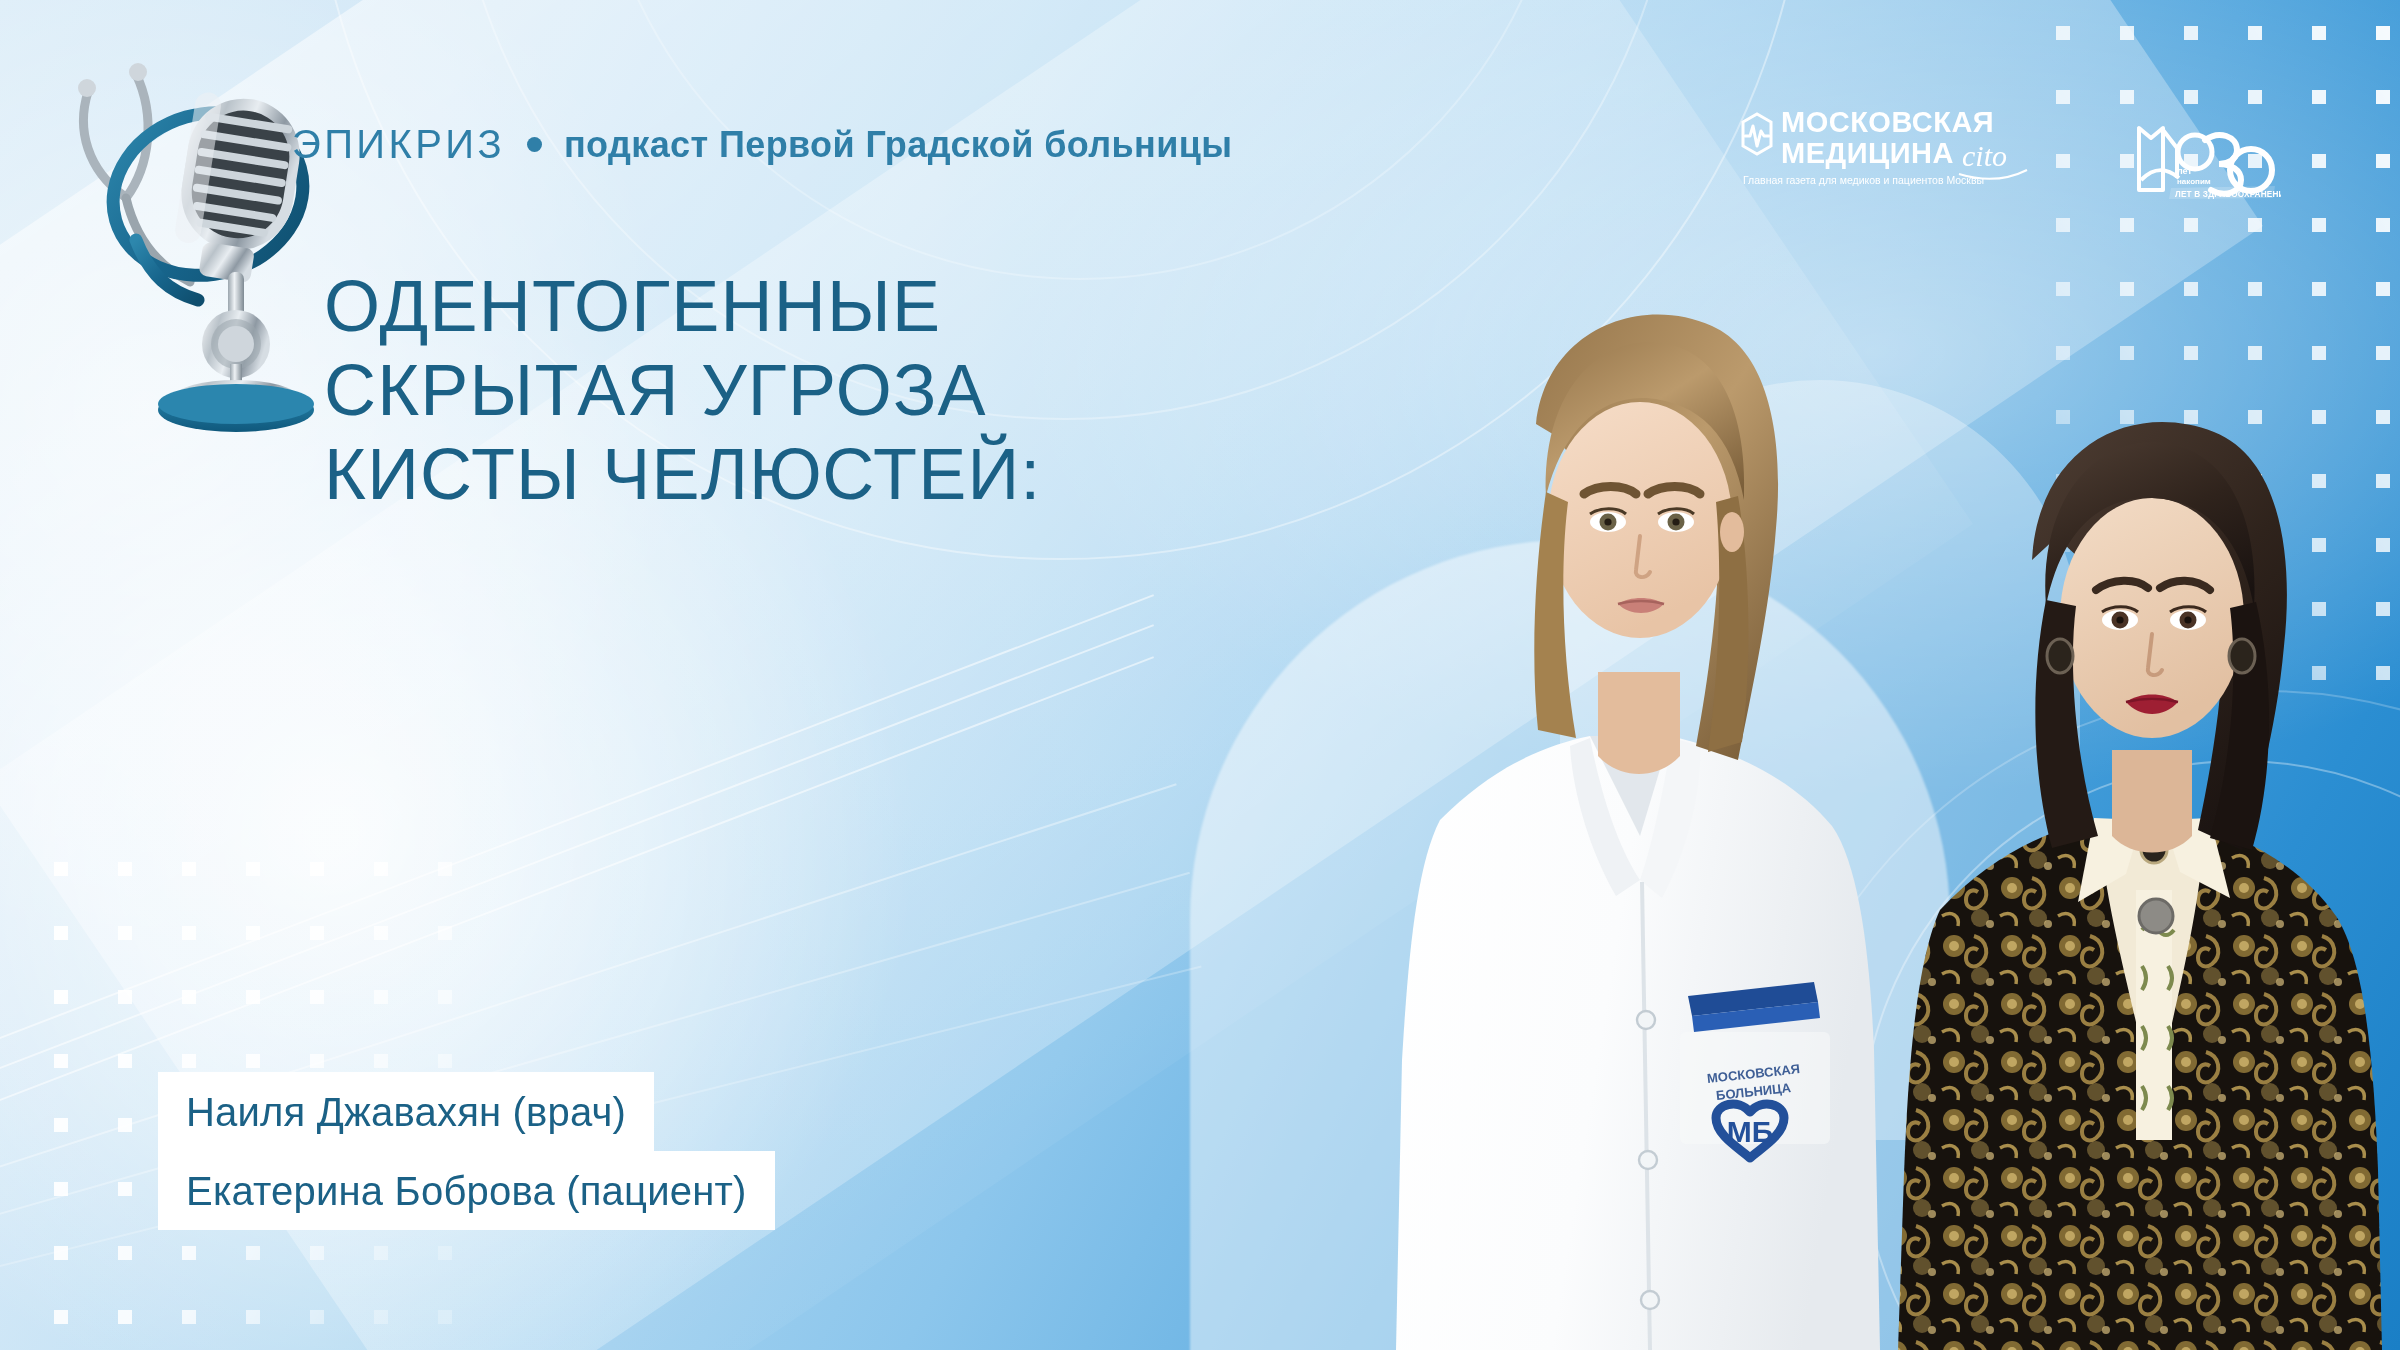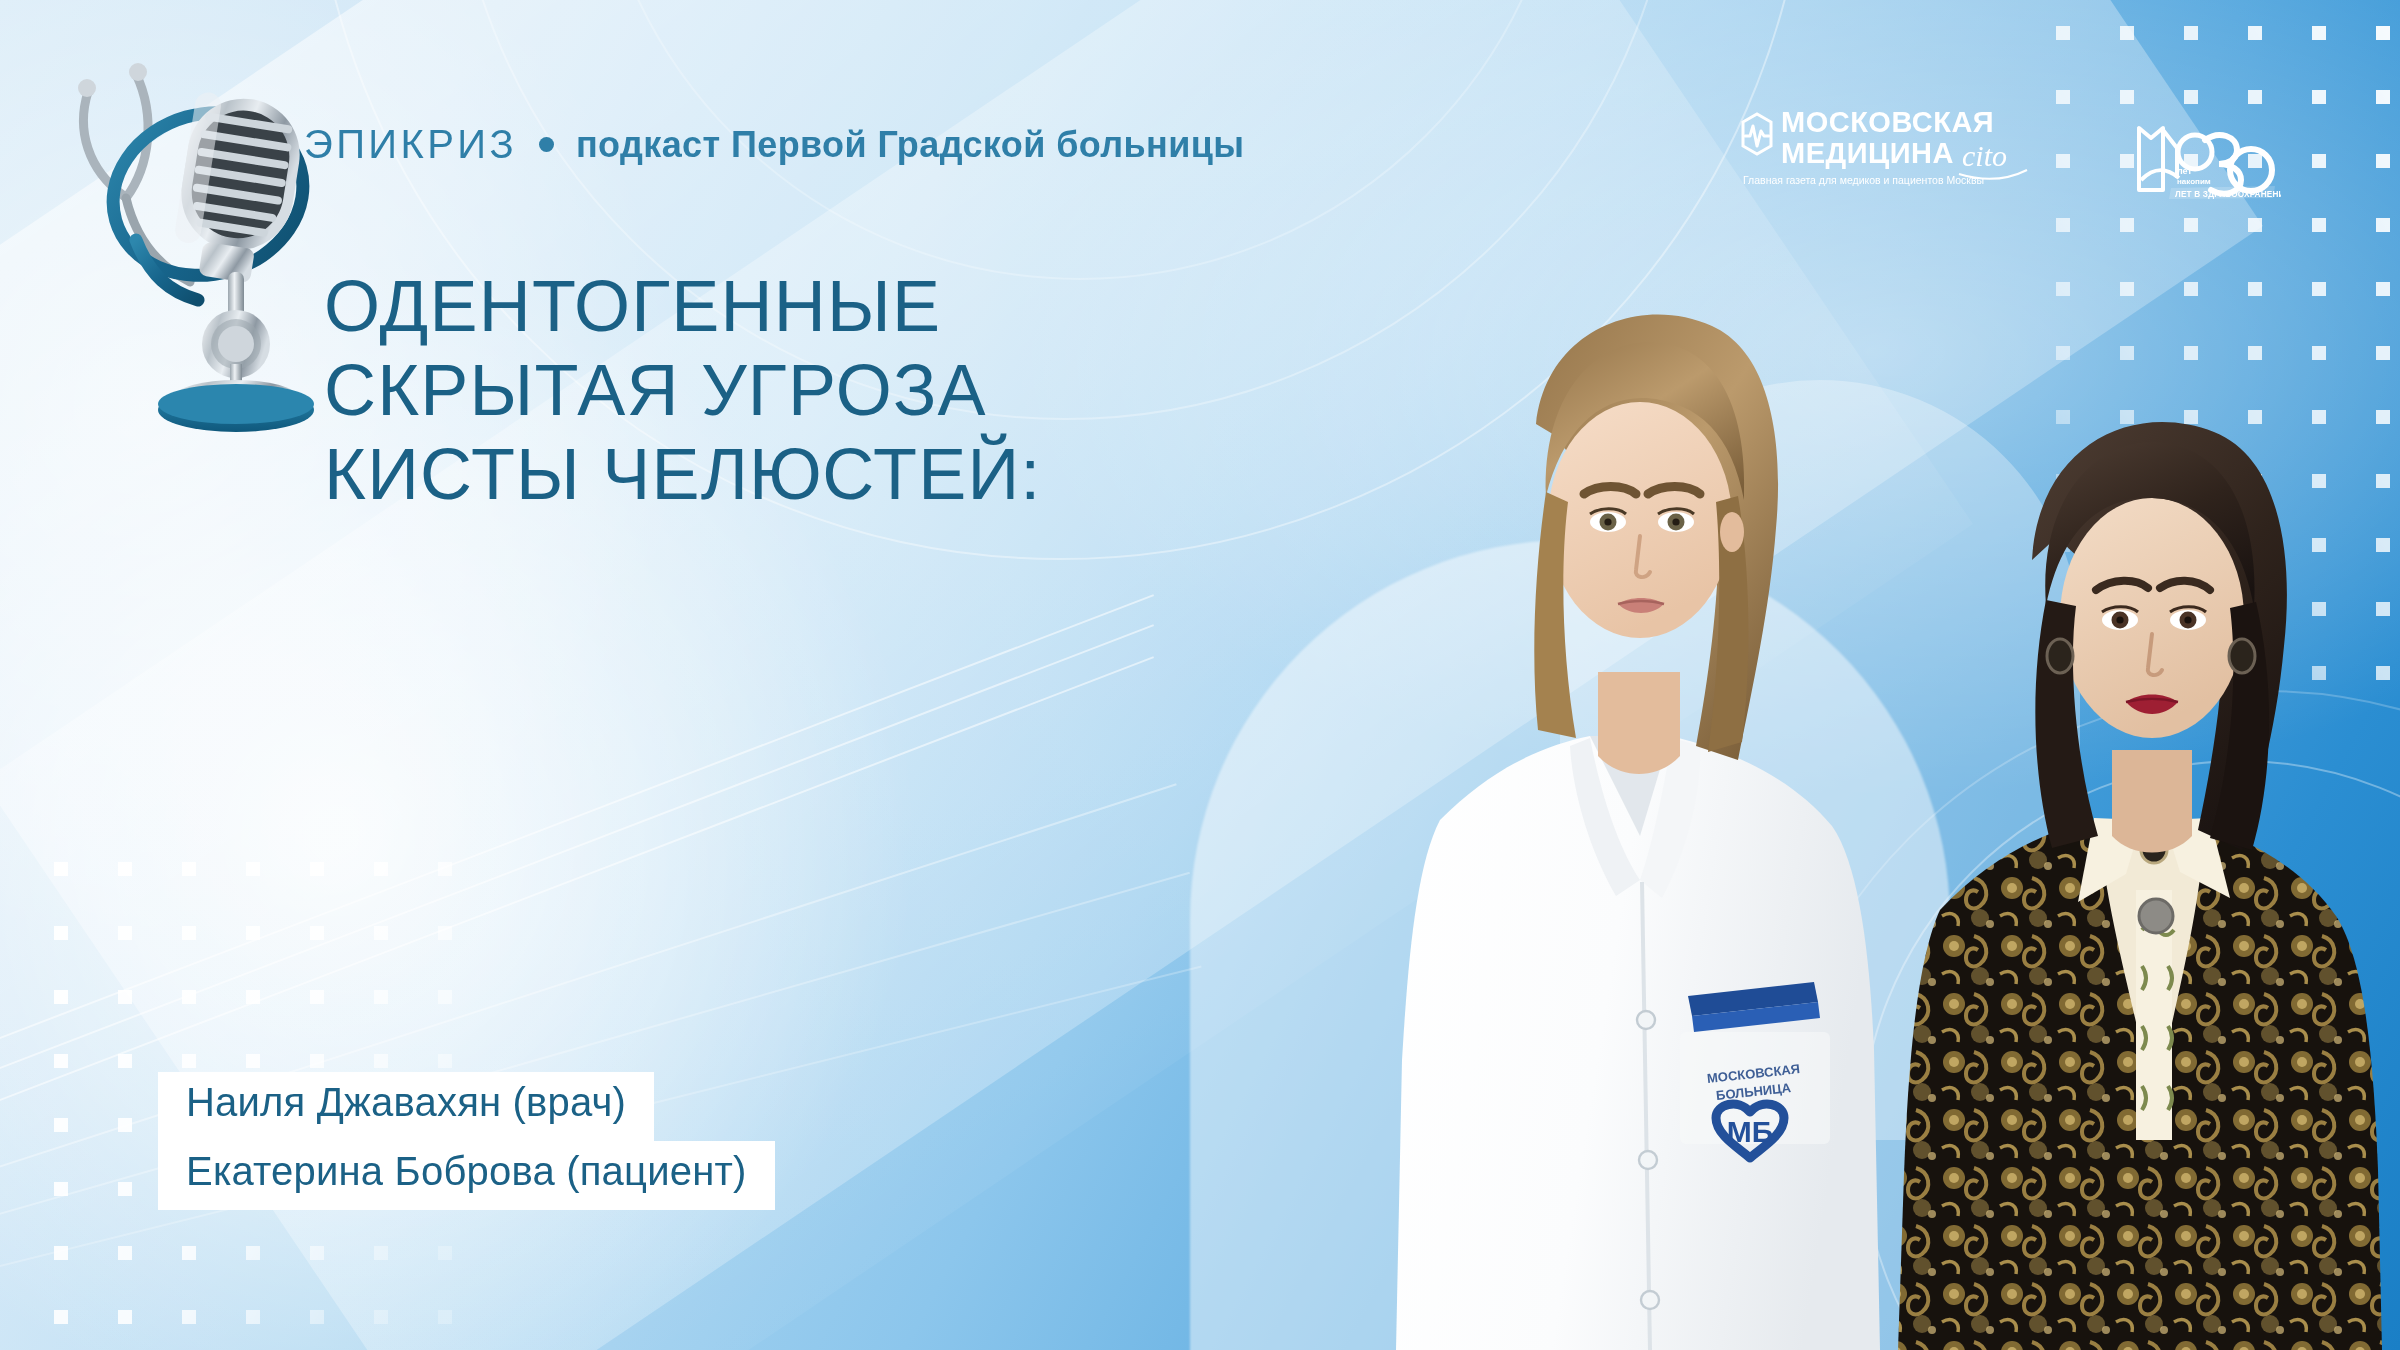--- a/index.html
+++ b/index.html
@@ -67,21 +67,21 @@
   .swoosh.s3 { top:362px; transform:rotate(-21deg); }
   .swoosh.s4 { top:425px; transform:rotate(-18deg); opacity:.7; }
   .swoosh.s5 { top:470px; transform:rotate(-16deg); opacity:.55; }
   .swoosh.s6 { top:520px; transform:rotate(-14deg); opacity:.45; }
 
   
   #emblem { position:absolute; left:40px; top:44px; width:300px; height:390px; }
 
   
   .tagline {
-    position:absolute; left:304px; top:122px;
+    position:absolute; left:292px; top:122px;
     display:flex; align-items:center; gap:22px;
     white-space:nowrap;
   }
   .tagline .lead {
     font-size:40px; letter-spacing:3.4px; font-weight:400;
     color:#2f7fa8;
   }
   .tagline .dot {
     width:15px; height:15px; border-radius:50%; background:#2f7fa8; flex:none;
   }
@@ -96,21 +96,21 @@
     letter-spacing:1.2px; white-space:nowrap;
   }
   #title .ln { display:block; }
 
   
   #names { position:absolute; left:158px; top:1072px; }
   .chip {
     background:#ffffff;
     color:#1b6186;
     font-size:40px;
-    padding:8px 28px 16px 28px;
+    padding:18px 28px 16px 28px;
     display:inline-block;
     white-space:nowrap;
     letter-spacing:.2px;
   }
   .chip-row { display:block; }
 
   
   #logo-mm { position:absolute; left:1735px; top:100px; width:300px; height:92px; color:#fff; }
   #logo-mozo { position:absolute; left:2133px; top:118px; width:148px; height:86px; color:#fff; }
 

